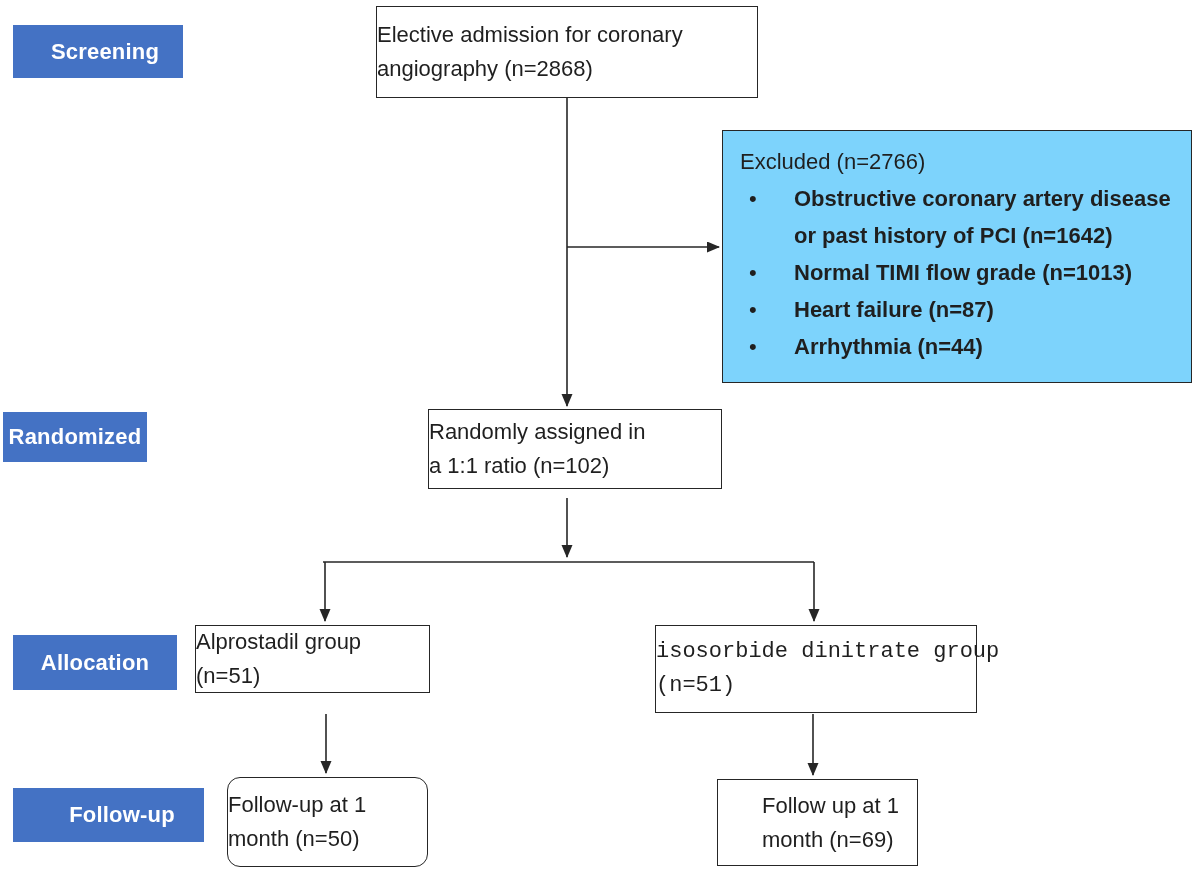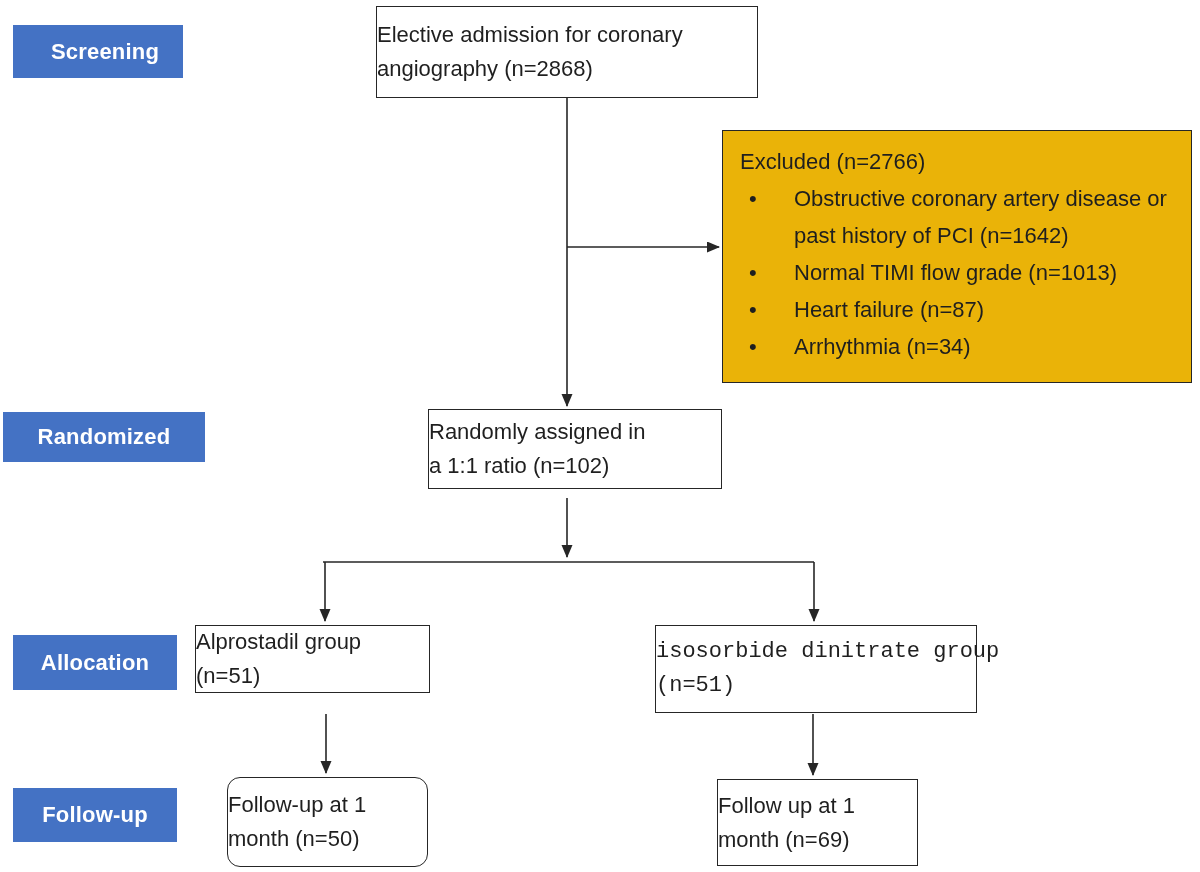--- a/index.html
+++ b/index.html
@@ -45,34 +45,34 @@
     justify-content: center;
     text-align: center;
     font-size: 22px;
     line-height: 34px;
   }
   .box .line { display: block; white-space: nowrap; }
   .excluded-box {
     position: absolute;
     box-sizing: border-box;
     border: 1.5px solid var(--box-border, #262626);
-    background: #eab308;
+    background: #7dd3fc;
     font-size: 22px;
     line-height: 37px;
     padding: 12px 12px 0 17px;
     text-align: left;
   }
   .excluded-title { display: block; }
   .bullet-row { display: flex; align-items: flex-start; }
   .bullet {
     flex: 0 0 54px;
     box-sizing: border-box;
     padding-left: 9px;
   }
-  .bullet-text { flex: 1 1 auto; }
+  .bullet-text { flex: 1 1 auto; font-weight: bold; }
 </style>
 </head>
 <body>
 
 <div class="canvas">
 
   <svg class="arrows" viewBox="0 0 1200 872" aria-hidden="true">
     <defs>
       <marker id="ah" markerUnits="userSpaceOnUse" markerWidth="15" markerHeight="12" refX="12" refY="5.5" orient="auto">
         <path d="M0,0 L13,5.5 L0,11 Z" fill="#262626"></path>
@@ -82,23 +82,23 @@
     <line x1="567" y1="247" x2="719" y2="247" marker-end="url(#ah)"></line>
     <line x1="567" y1="498" x2="567" y2="557" marker-end="url(#ah)"></line>
     <polyline points="323,562 814,562"></polyline>
     <line x1="325" y1="562" x2="325" y2="621" marker-end="url(#ah)"></line>
     <line x1="814" y1="562" x2="814" y2="621" marker-end="url(#ah)"></line>
     <line x1="326" y1="714" x2="326" y2="773" marker-end="url(#ah)"></line>
     <line x1="813" y1="714" x2="813" y2="775" marker-end="url(#ah)"></line>
   </svg>
 
   <div class="stage" style="left:13px; top:25px; width:156px; height:53px;padding-left:14px;">Screening</div>
-  <div class="stage" style="left:3px; top:412px; width:202px; height:50px;">Randomized</div>
+  <div class="stage" style="left:3px; top:412px; width:144px; height:50px;">Randomized</div>
   <div class="stage" style="left:13px; top:635px; width:164px; height:55px;">Allocation</div>
-  <div class="stage" style="left:13px; top:788px; width:164px; height:54px;">Follow-up</div>
+  <div class="stage" style="left:13px; top:788px; width:164px; height:54px;padding-left:27px;">Follow-up</div>
 
   <div class="box" style="left:376px; top:6px; width:382px; height:92px;">
     <span class="line">Elective admission for coronary</span>
     <span class="line">angiography (n=2868)</span>
   </div>
 
   <div class="excluded-box" style="left:722px; top:130px; width:470px; height:253px;">
     <span class="excluded-title">Excluded (n=2766)</span>
     <div class="bullet-row">
       <span class="bullet">•</span>
@@ -107,21 +107,21 @@
     <div class="bullet-row">
       <span class="bullet">•</span>
       <span class="bullet-text">Normal TIMI flow grade (n=1013)</span>
     </div>
     <div class="bullet-row">
       <span class="bullet">•</span>
       <span class="bullet-text">Heart failure (n=87)</span>
     </div>
     <div class="bullet-row">
       <span class="bullet">•</span>
-      <span class="bullet-text">Arrhythmia (n=34)</span>
+      <span class="bullet-text">Arrhythmia (n=44)</span>
     </div>
   </div>
 
   <div class="box" style="left:428px; top:409px; width:294px; height:80px;">
     <span class="line">Randomly assigned in</span>
     <span class="line">a 1:1 ratio (n=102)</span>
   </div>
 
   <div class="box" style="left:195px; top:625px; width:235px; height:68px;">
     <span class="line">Alprostadil group</span>
@@ -129,18 +129,18 @@
   </div>
   <div class="box" style="left:655px; top:625px; width:322px; height:88px;font-family:Liberation Mono, monospace;">
     <span class="line">isosorbide dinitrate group</span>
     <span class="line">(n=51)</span>
   </div>
 
   <div class="box" style="left:227px; top:777px; width:201px; height:90px;border-radius:13px;">
     <span class="line">Follow-up at 1</span>
     <span class="line">month (n=50)</span>
   </div>
-  <div class="box" style="left:717px; top:779px; width:201px; height:87px;">
+  <div class="box" style="left:717px; top:779px; width:201px; height:87px;padding-left:44px;">
     <span class="line">Follow up at 1</span>
     <span class="line">month (n=69)</span>
   </div>
 
 </div>
 
 </body></html>

